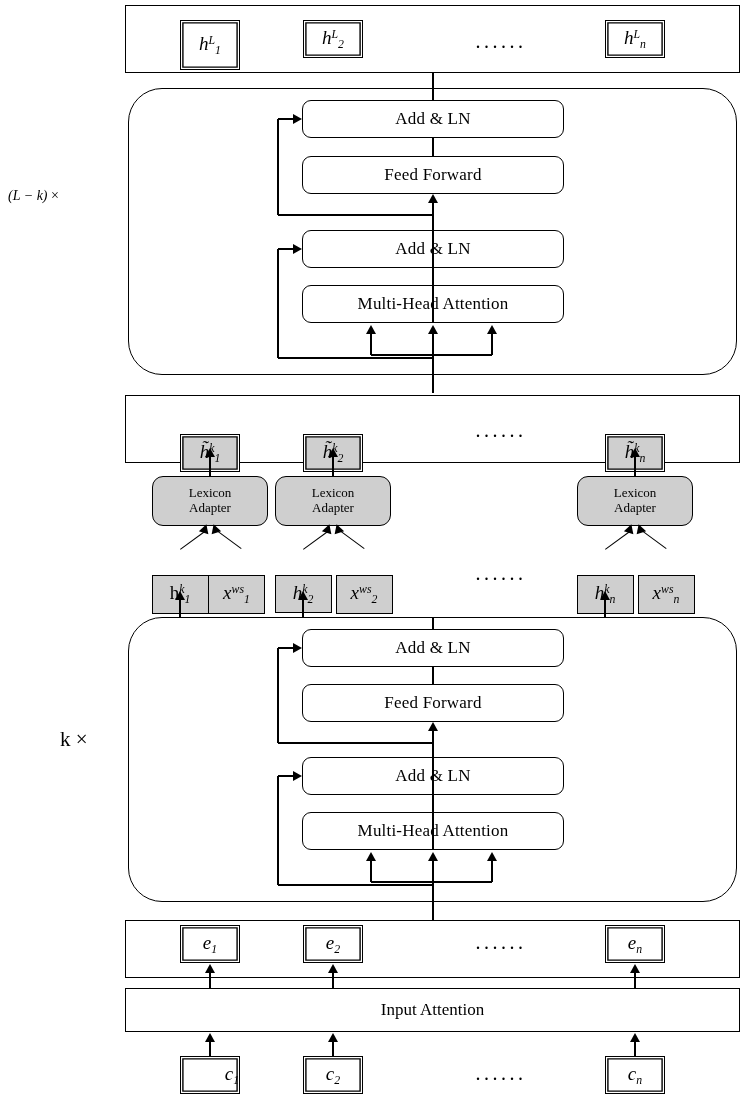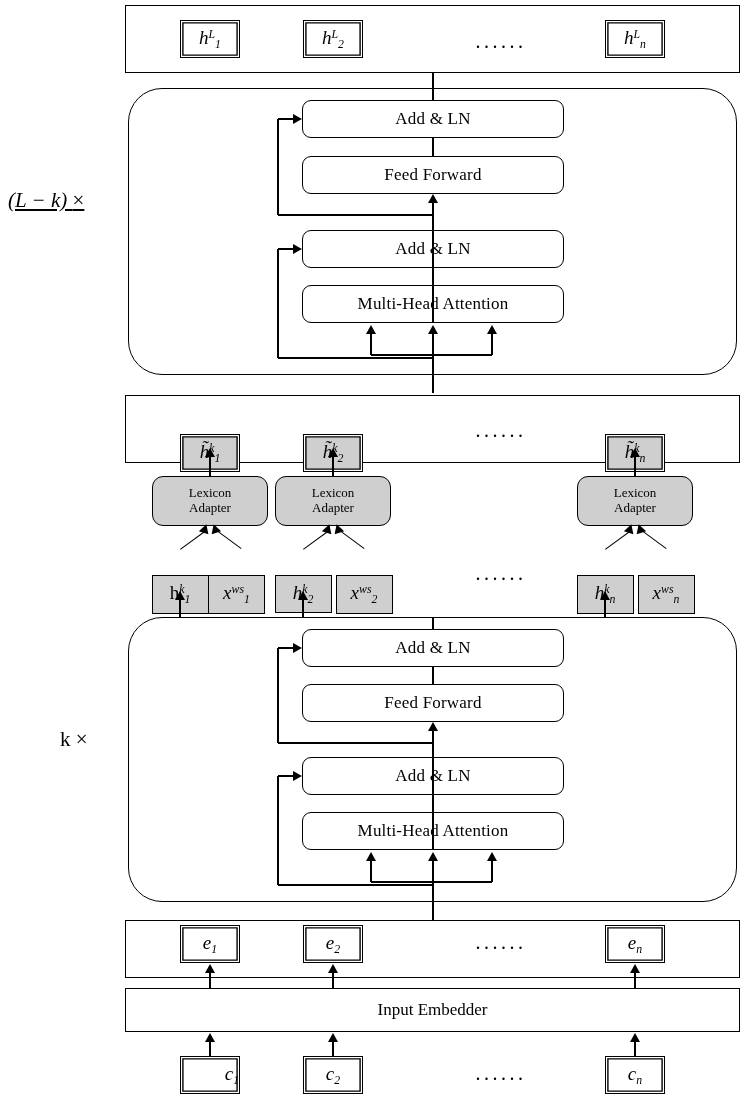--- a/index.html
+++ b/index.html
@@ -52,32 +52,32 @@
            border-right:5.5px solid transparent;border-bottom:9px solid #000;}
   .arrowright{width:0;height:0;border-top:5px solid transparent;
               border-bottom:5px solid transparent;border-left:9px solid #000;}
   .diag{position:absolute;background:#000;height:1.2px;transform-origin:0 0;}
 </style>
 </head>
 <body>
 
 <div id="stage">
     <div class="abs rowbox" style="position: absolute; left: 125px; top: 5px; width: 615px; height: 68px;"></div>
-    <div class="abs tok dbl" style="position: absolute; left: 180px; top: 20px; width: 60px; height: 38px; align-items: center;">
+    <div class="abs tok dbl" style="position: absolute; left: 180px; top: 20px; width: 60px; height: 50px; align-items: center;">
       <span class="tokentxt"><span class="">h</span><sup>L</sup><sub>1</sub></span>
     </div>
     <div class="abs tok dbl" style="position: absolute; left: 303px; top: 20px; width: 60px; height: 38px;">
       <span class="tokentxt"><span class="">h</span><sup>L</sup><sub>2</sub></span>
     </div>
     <div class="abs tok dbl" style="position: absolute; left: 605px; top: 20px; width: 60px; height: 38px;">
       <span class="tokentxt"><span class="">h</span><sup>L</sup><sub>n</sub></span>
     </div>
     <div class="abs ellip" style="left: 0px; top: 30px; width: 742px; text-align: center; transform: translateX(130px);">......</div>
     <div class="abs blockbox" style="position: absolute; left: 128px; top: 88px; width: 609px; height: 287px;"></div>
-    <div class="abs mathlbl" style="position: absolute; left: 8px; top: 188px; width: 112px; height: 30px; font-size: 21px; text-decoration: underline;">(L − k) <span class="up">×</span></div>
+    <div class="abs mathlbl" style="position: absolute; left: 8px; top: 188px; width: 112px; height: 30px; font-size: 14px;">(L − k) <span class="up">×</span></div>
     <div class="abs sublayer" style="position: absolute; left: 302px; top: 100px; width: 262px; height: 38px;">
       <span>Add &amp; LN</span>
     </div>
     <div class="abs sublayer" style="position: absolute; left: 302px; top: 156px; width: 262px; height: 38px;">
       <span>Feed Forward</span>
     </div>
     <div class="abs sublayer" style="position: absolute; left: 302px; top: 230px; width: 262px; height: 38px;">
       <span>Add &amp; LN</span>
     </div>
     <div class="abs sublayer" style="position: absolute; left: 302px; top: 285px; width: 262px; height: 38px;">
@@ -216,21 +216,21 @@
       <span class="tokentxt"><span class="">e</span><sub>1</sub></span>
     </div>
     <div class="abs tok dbl" style="position: absolute; left: 303px; top: 925px; width: 60px; height: 38px;">
       <span class="tokentxt"><span class="">e</span><sub>2</sub></span>
     </div>
     <div class="abs tok dbl" style="position: absolute; left: 605px; top: 925px; width: 60px; height: 38px;">
       <span class="tokentxt"><span class="">e</span><sub>n</sub></span>
     </div>
     <div class="abs ellip" style="left: 0px; top: 931px; width: 742px; text-align: center; transform: translateX(130px);">......</div>
     <div class="abs rowbox" style="position: absolute; left: 125px; top: 988px; width: 615px; height: 44px; display: flex; align-items: center; justify-content: center;">
-      <span class="embedlbl">Input Embedder</span>
+      <span class="embedlbl">Input Attention</span>
     </div>
     <div class="abs vline" style="position: absolute; left: 209.3px; top: 972px; width: 1.4px; height: 16px;"></div>
     <div class="abs arrowup" style="position: absolute; left: 204.5px; top: 964px;"></div>
     <div class="abs vline" style="position: absolute; left: 332.3px; top: 972px; width: 1.4px; height: 16px;"></div>
     <div class="abs arrowup" style="position: absolute; left: 327.5px; top: 964px;"></div>
     <div class="abs vline" style="position: absolute; left: 634.3px; top: 972px; width: 1.4px; height: 16px;"></div>
     <div class="abs arrowup" style="position: absolute; left: 629.5px; top: 964px;"></div>
     <div class="abs tok dbl" style="position: absolute; left: 180px; top: 1056px; width: 60px; height: 38px; padding-left: 44px;">
       <span class="tokentxt"><span class="">c</span><sub>1</sub></span>
     </div>

